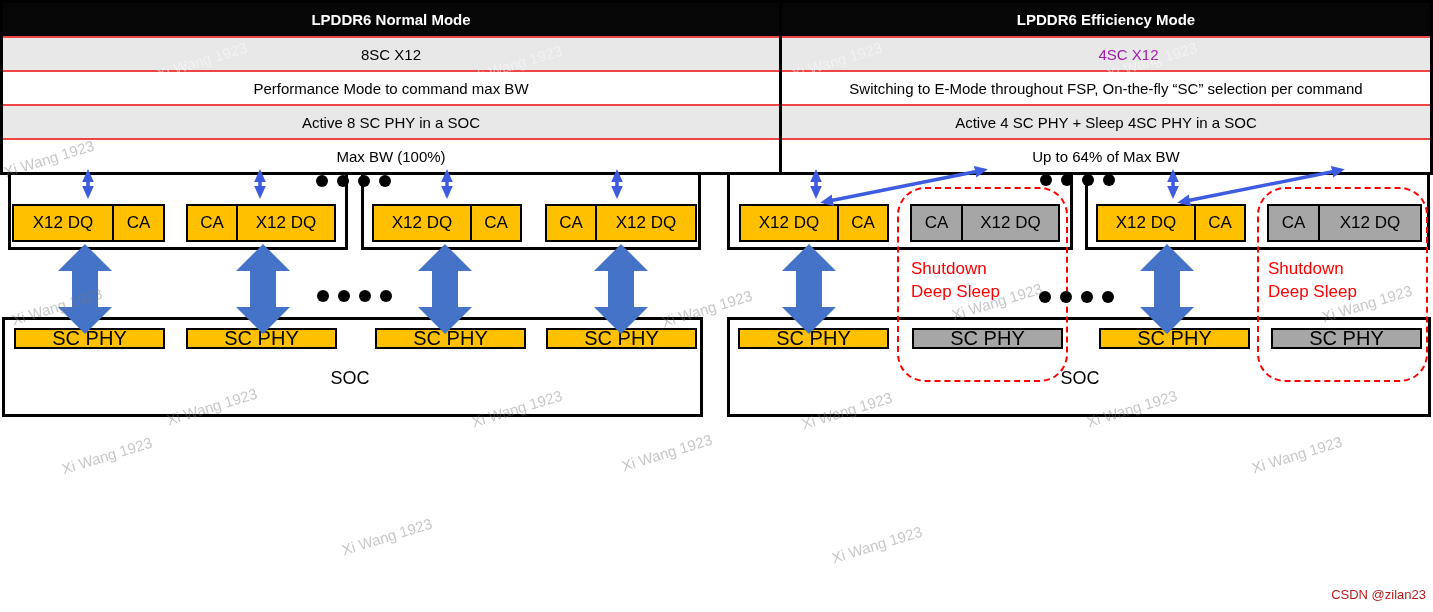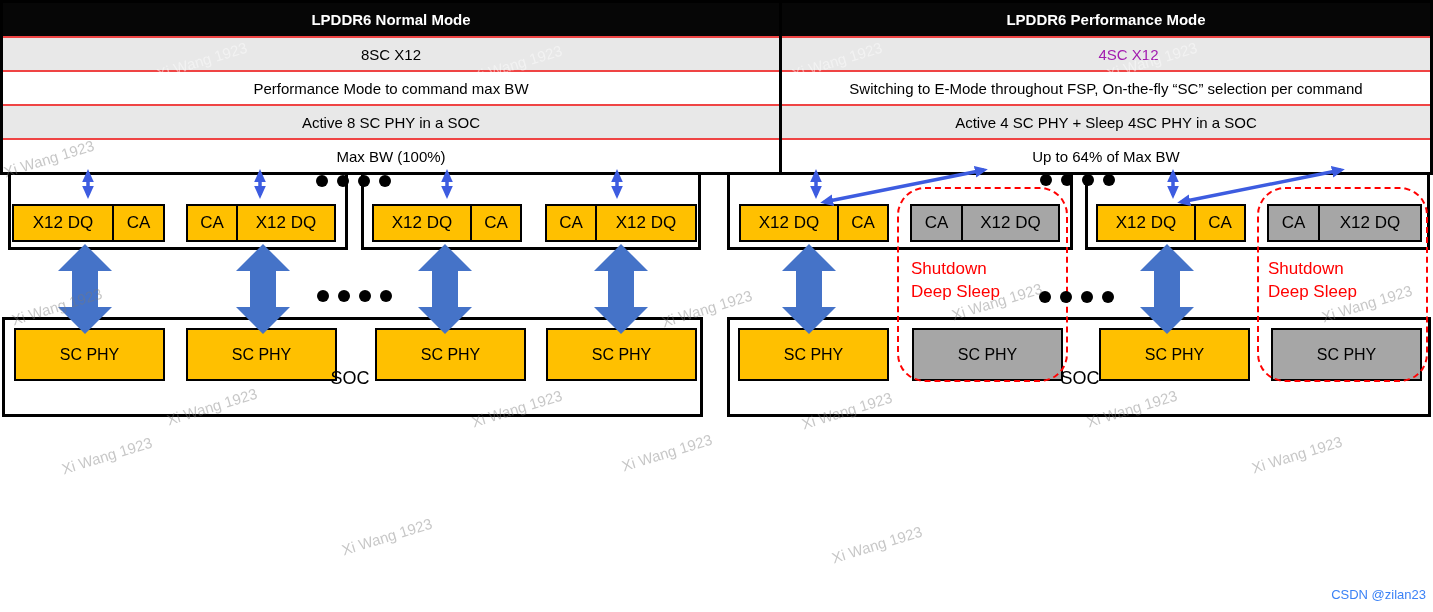--- a/index.html
+++ b/index.html
@@ -10,38 +10,38 @@
   .die{position:absolute;border:3px solid #000;background:#fff;z-index:1}
   .bank{position:absolute;border:3px solid #060606;color:#fff;display:flex;flex-direction:column;
         align-items:center;justify-content:center;text-align:center;font-size:18px;line-height:24px;
         font-weight:500;z-index:2}
   .dq{position:absolute;border:2px solid #000;display:flex;font-size:17px;font-weight:500;z-index:2}
   .dq .cell{display:flex;align-items:center;justify-content:center;height:100%}
   .dq .c1{border-right:2.5px solid #000}
   .dq .c2{flex:1}
   .soc{position:absolute;border:3px solid #000;background:#fff;z-index:1}
   .soc-label{position:absolute;width:100px;text-align:center;font-size:18px;font-weight:500;z-index:3}
-  .phy{position:absolute;width:151px;height:53px;border:2.5px solid #000;display:flex;align-items:center;
-       justify-content:center;font-size:16px;font-weight:500;z-index:2}
+  .phy{position:absolute;width:151px;height:21px;border:2.5px solid #000;display:flex;align-items:center;
+       justify-content:center;font-size:20px;font-weight:500;z-index:2}
   .varrow,.fat,.diag{position:absolute;z-index:15;overflow:visible}
   .dots{position:absolute;display:flex;gap:9px;z-index:30}
   .dots i{width:12px;height:12px;border-radius:50%;background:#000}
   .sleep-region{position:absolute;border:2.5px dashed #f00;border-radius:28px;z-index:20}
   .shutdown{position:absolute;font-size:17px;line-height:23px;color:#f00;z-index:21;white-space:nowrap}
   .wm{position:absolute;font-size:15px;color:rgba(122,122,122,.42);transform:rotate(-17deg);
       white-space:nowrap;z-index:50;pointer-events:none}
   .wm.light{color:rgba(255,255,255,.45)}
   .cmp{position:absolute;left:0;top:437;width:1433px;display:flex;border:3px solid #000;background:#fff;z-index:5}
   .col{width:776px}
   .col+.col{flex:1;border-left:3px solid #000}
   .th{height:33px;background:#060606;color:#fff;font-weight:bold;font-size:15px;display:flex;
       align-items:center;justify-content:center}
   .td{height:34px;display:flex;align-items:center;justify-content:center;font-size:15px;border-top:2px solid #ef4444}
   .td.alt{background:#E8E8E8}
-  .credit{position:absolute;right:7px;top:587px;font-size:13px;color:#3b82f6;z-index:55}
+  .credit{position:absolute;right:7px;top:587px;font-size:13px;color:#b91c1c;z-index:55}
 </style>
 </head>
 <body>
 
 <div id="stage">
 
   <svg width="0" height="0" style="position:absolute">
     <defs>
       <marker id="ah" viewBox="0 0 10 10" refX="7" refY="5" markerWidth="13" markerHeight="13" markerUnits="userSpaceOnUse" orient="auto-start-reverse">
         <path d="M0,0.5 L10,5 L0,9.5 z" fill="#3D5CE0" style="fill: rgb(61, 92, 224);"></path>
@@ -226,21 +226,21 @@
 
   <div class="cmp">
     <div class="col">
       <div class="th">LPDDR6 Normal Mode</div>
       <div class="td alt">8SC X12</div>
       <div class="td">Performance Mode to command max BW</div>
       <div class="td alt">Active 8 SC PHY in a SOC</div>
       <div class="td">Max BW (100%)</div>
     </div>
     <div class="col">
-      <div class="th">LPDDR6 Performance Mode</div>
+      <div class="th">LPDDR6 Efficiency Mode</div>
       <div class="td alt" style="color: #a21caf; padding-left: 45px;">4SC X12</div>
       <div class="td">Switching to E-Mode throughout FSP, On-the-fly “SC” selection per command</div>
       <div class="td alt">Active 4 SC PHY + Sleep 4SC PHY in a SOC</div>
       <div class="td">Up to 64% of Max BW</div>
     </div>
   </div>
 
   <span class="wm light" style="left:155px;top:52px">Xi Wang 1923</span>
   <span class="wm light" style="left:470px;top:55px">Xi Wang 1923</span>
   <span class="wm light" style="left:790px;top:52px">Xi Wang 1923</span>

